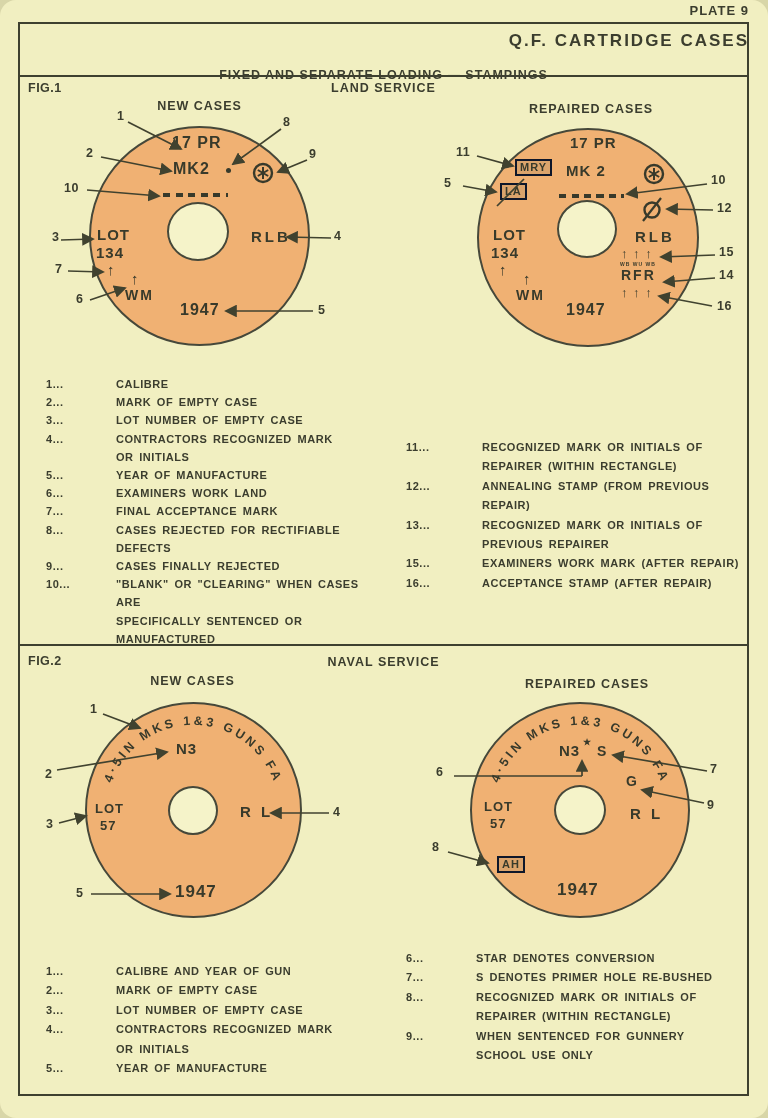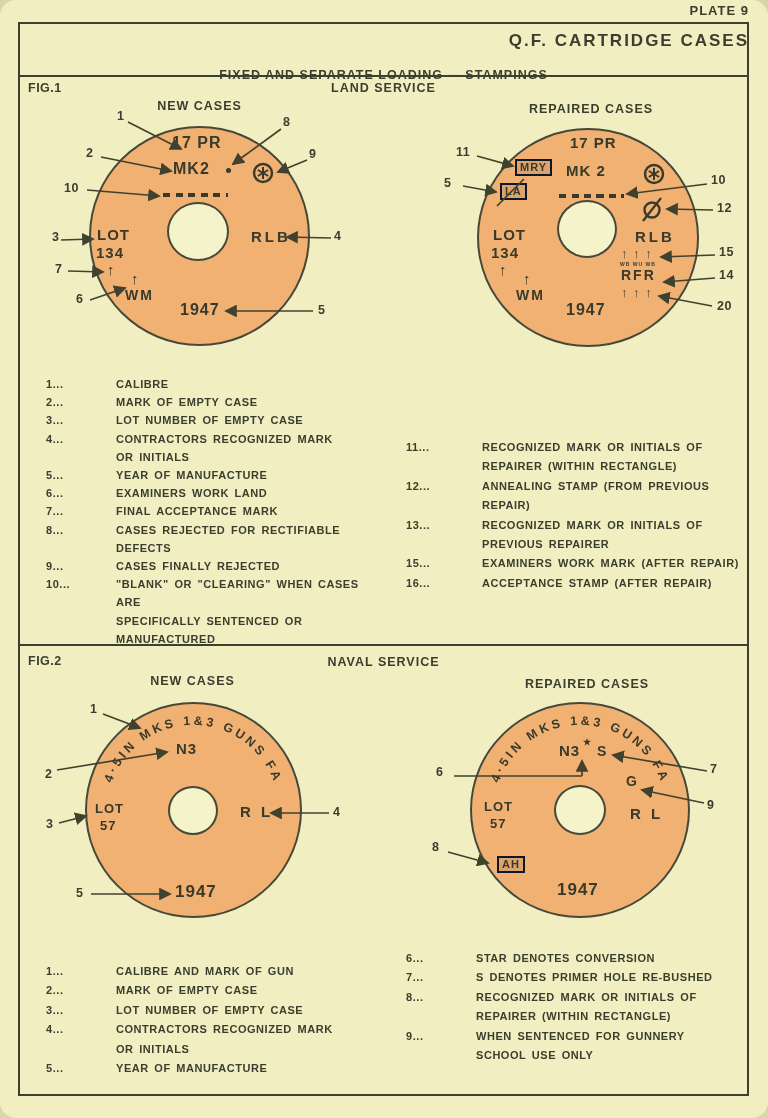--- a/index.html
+++ b/index.html
@@ -126,21 +126,21 @@
   <div class="stamp" style="left:523px; top:270px; font-size:15px">↑</div>
   <div class="stamp" style="left:516px; top:287px; font-size:14px; letter-spacing:2px">WM</div>
   <div class="stamp" style="left:566px; top:301px; font-size:16px">1947</div>
 
   <div class="callout" style="left:456px; top:145px">11</div>
   <div class="callout" style="left:444px; top:176px">5</div>
   <div class="callout" style="left:711px; top:173px">10</div>
   <div class="callout" style="left:717px; top:201px">12</div>
   <div class="callout" style="left:719px; top:245px">15</div>
   <div class="callout" style="left:719px; top:268px">14</div>
-  <div class="callout" style="left:717px; top:299px">20</div>
+  <div class="callout" style="left:717px; top:299px">16</div>
 
   <div class="legend lh18" style="left:46px; top:375px; width:330px">
     <div class="lg-item">
         <span class="lg-num">1...</span>
         <span class="lg-text">
           <span class="lg-line">CALIBRE</span>
         </span>
       </div>
     <div class="lg-item">
         <span class="lg-num">2...</span>
@@ -269,21 +269,21 @@
 
   <div class="callout" style="left:436px; top:765px">6</div>
   <div class="callout" style="left:710px; top:762px">7</div>
   <div class="callout" style="left:707px; top:798px">9</div>
   <div class="callout" style="left:432px; top:840px">8</div>
 
   <div class="legend lh19" style="left:46px; top:962px; width:330px">
     <div class="lg-item">
         <span class="lg-num">1...</span>
         <span class="lg-text">
-          <span class="lg-line">CALIBRE AND MARK OF GUN</span>
+          <span class="lg-line">CALIBRE AND YEAR OF GUN</span>
         </span>
       </div>
     <div class="lg-item">
         <span class="lg-num">2...</span>
         <span class="lg-text">
           <span class="lg-line">MARK OF EMPTY CASE</span>
         </span>
       </div>
     <div class="lg-item">
         <span class="lg-num">3...</span>

